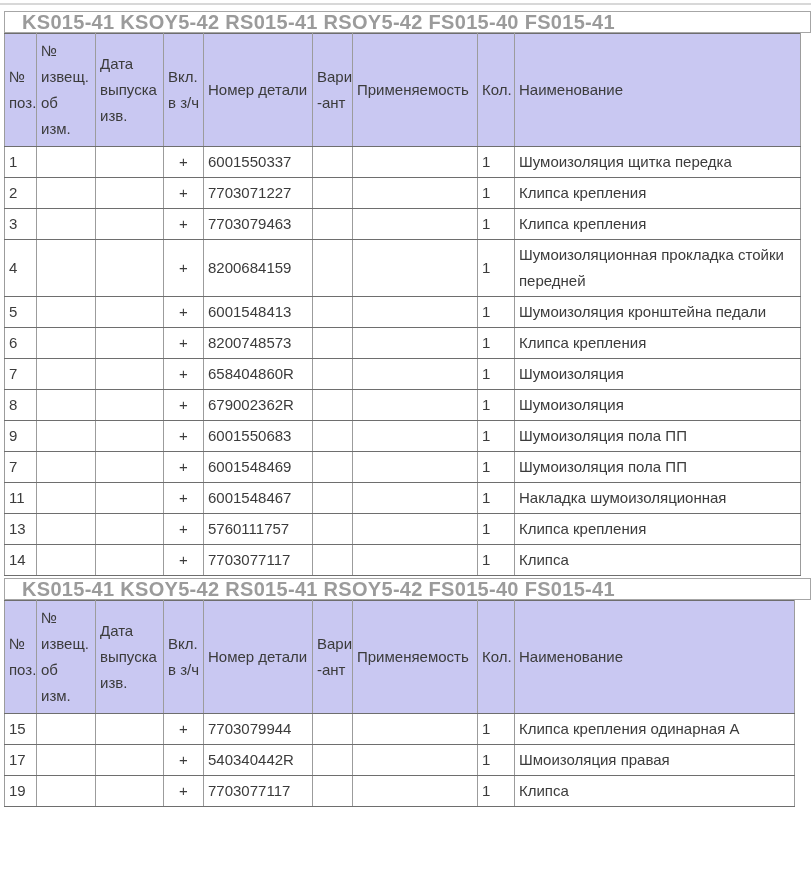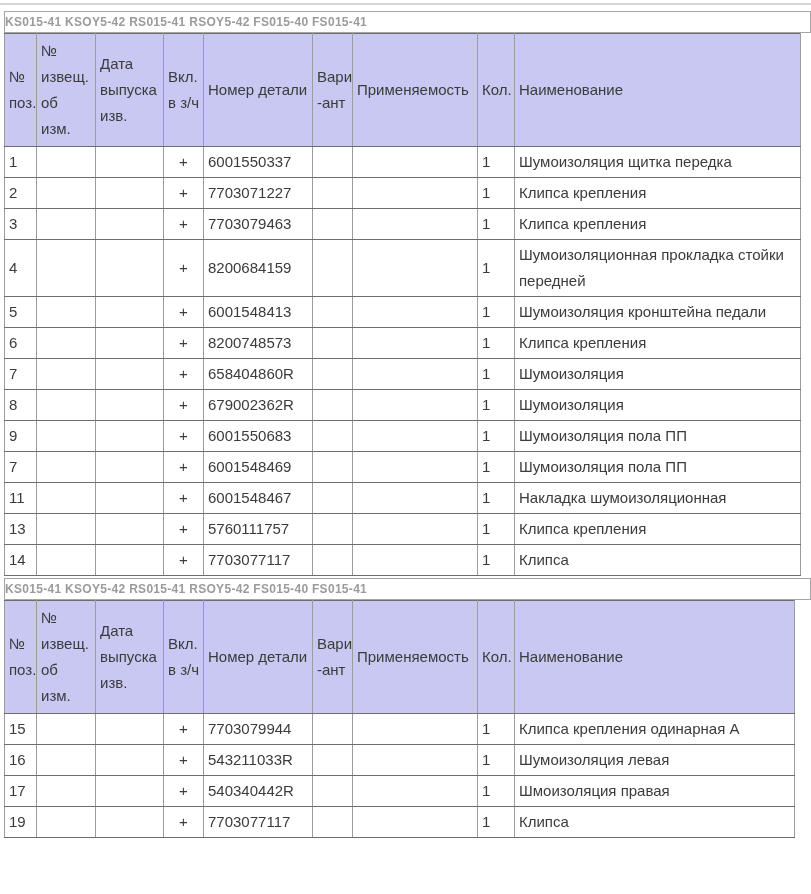--- a/index.html
+++ b/index.html
@@ -20,22 +20,22 @@
     margin-bottom: 6px;
   }
 
   .section { margin-left: 4px; }
 
   .section-title {
     box-sizing: border-box;
     border: 1px solid #a6a6a6;
     height: 22px;
     line-height: 20px;
-    padding-left: 0;
-    font-size: 12px;
+    padding-left: 17px;
+    font-size: 20px;
     font-weight: bold;
     letter-spacing: 0.3px;
     color: #9b9b9b;
     background: #ffffff;
   }
   .section + .section { margin-top: 2px; }
 
   table {
     border-collapse: collapse;
     table-layout: fixed;
@@ -311,31 +311,20 @@
           <td class="c-notice"></td>
           <td class="c-date"></td>
           <td class="c-incl">+</td>
           <td class="c-part">7703079944</td>
           <td class="c-variant"></td>
           <td class="c-app"></td>
           <td class="c-qty">1</td>
           <td class="c-name nw">Клипса крепления одинарная А</td>
         </tr>
         <tr>
-          <td class="c-pos">16</td>
-          <td class="c-notice"></td>
-          <td class="c-date"></td>
-          <td class="c-incl">+</td>
-          <td class="c-part">543211033R</td>
-          <td class="c-variant"></td>
-          <td class="c-app"></td>
-          <td class="c-qty">1</td>
-          <td class="c-name nw">Шумоизоляция левая</td>
-        </tr>
-        <tr>
           <td class="c-pos">17</td>
           <td class="c-notice"></td>
           <td class="c-date"></td>
           <td class="c-incl">+</td>
           <td class="c-part">540340442R</td>
           <td class="c-variant"></td>
           <td class="c-app"></td>
           <td class="c-qty">1</td>
           <td class="c-name nw">Шмоизоляция правая</td>
         </tr>

